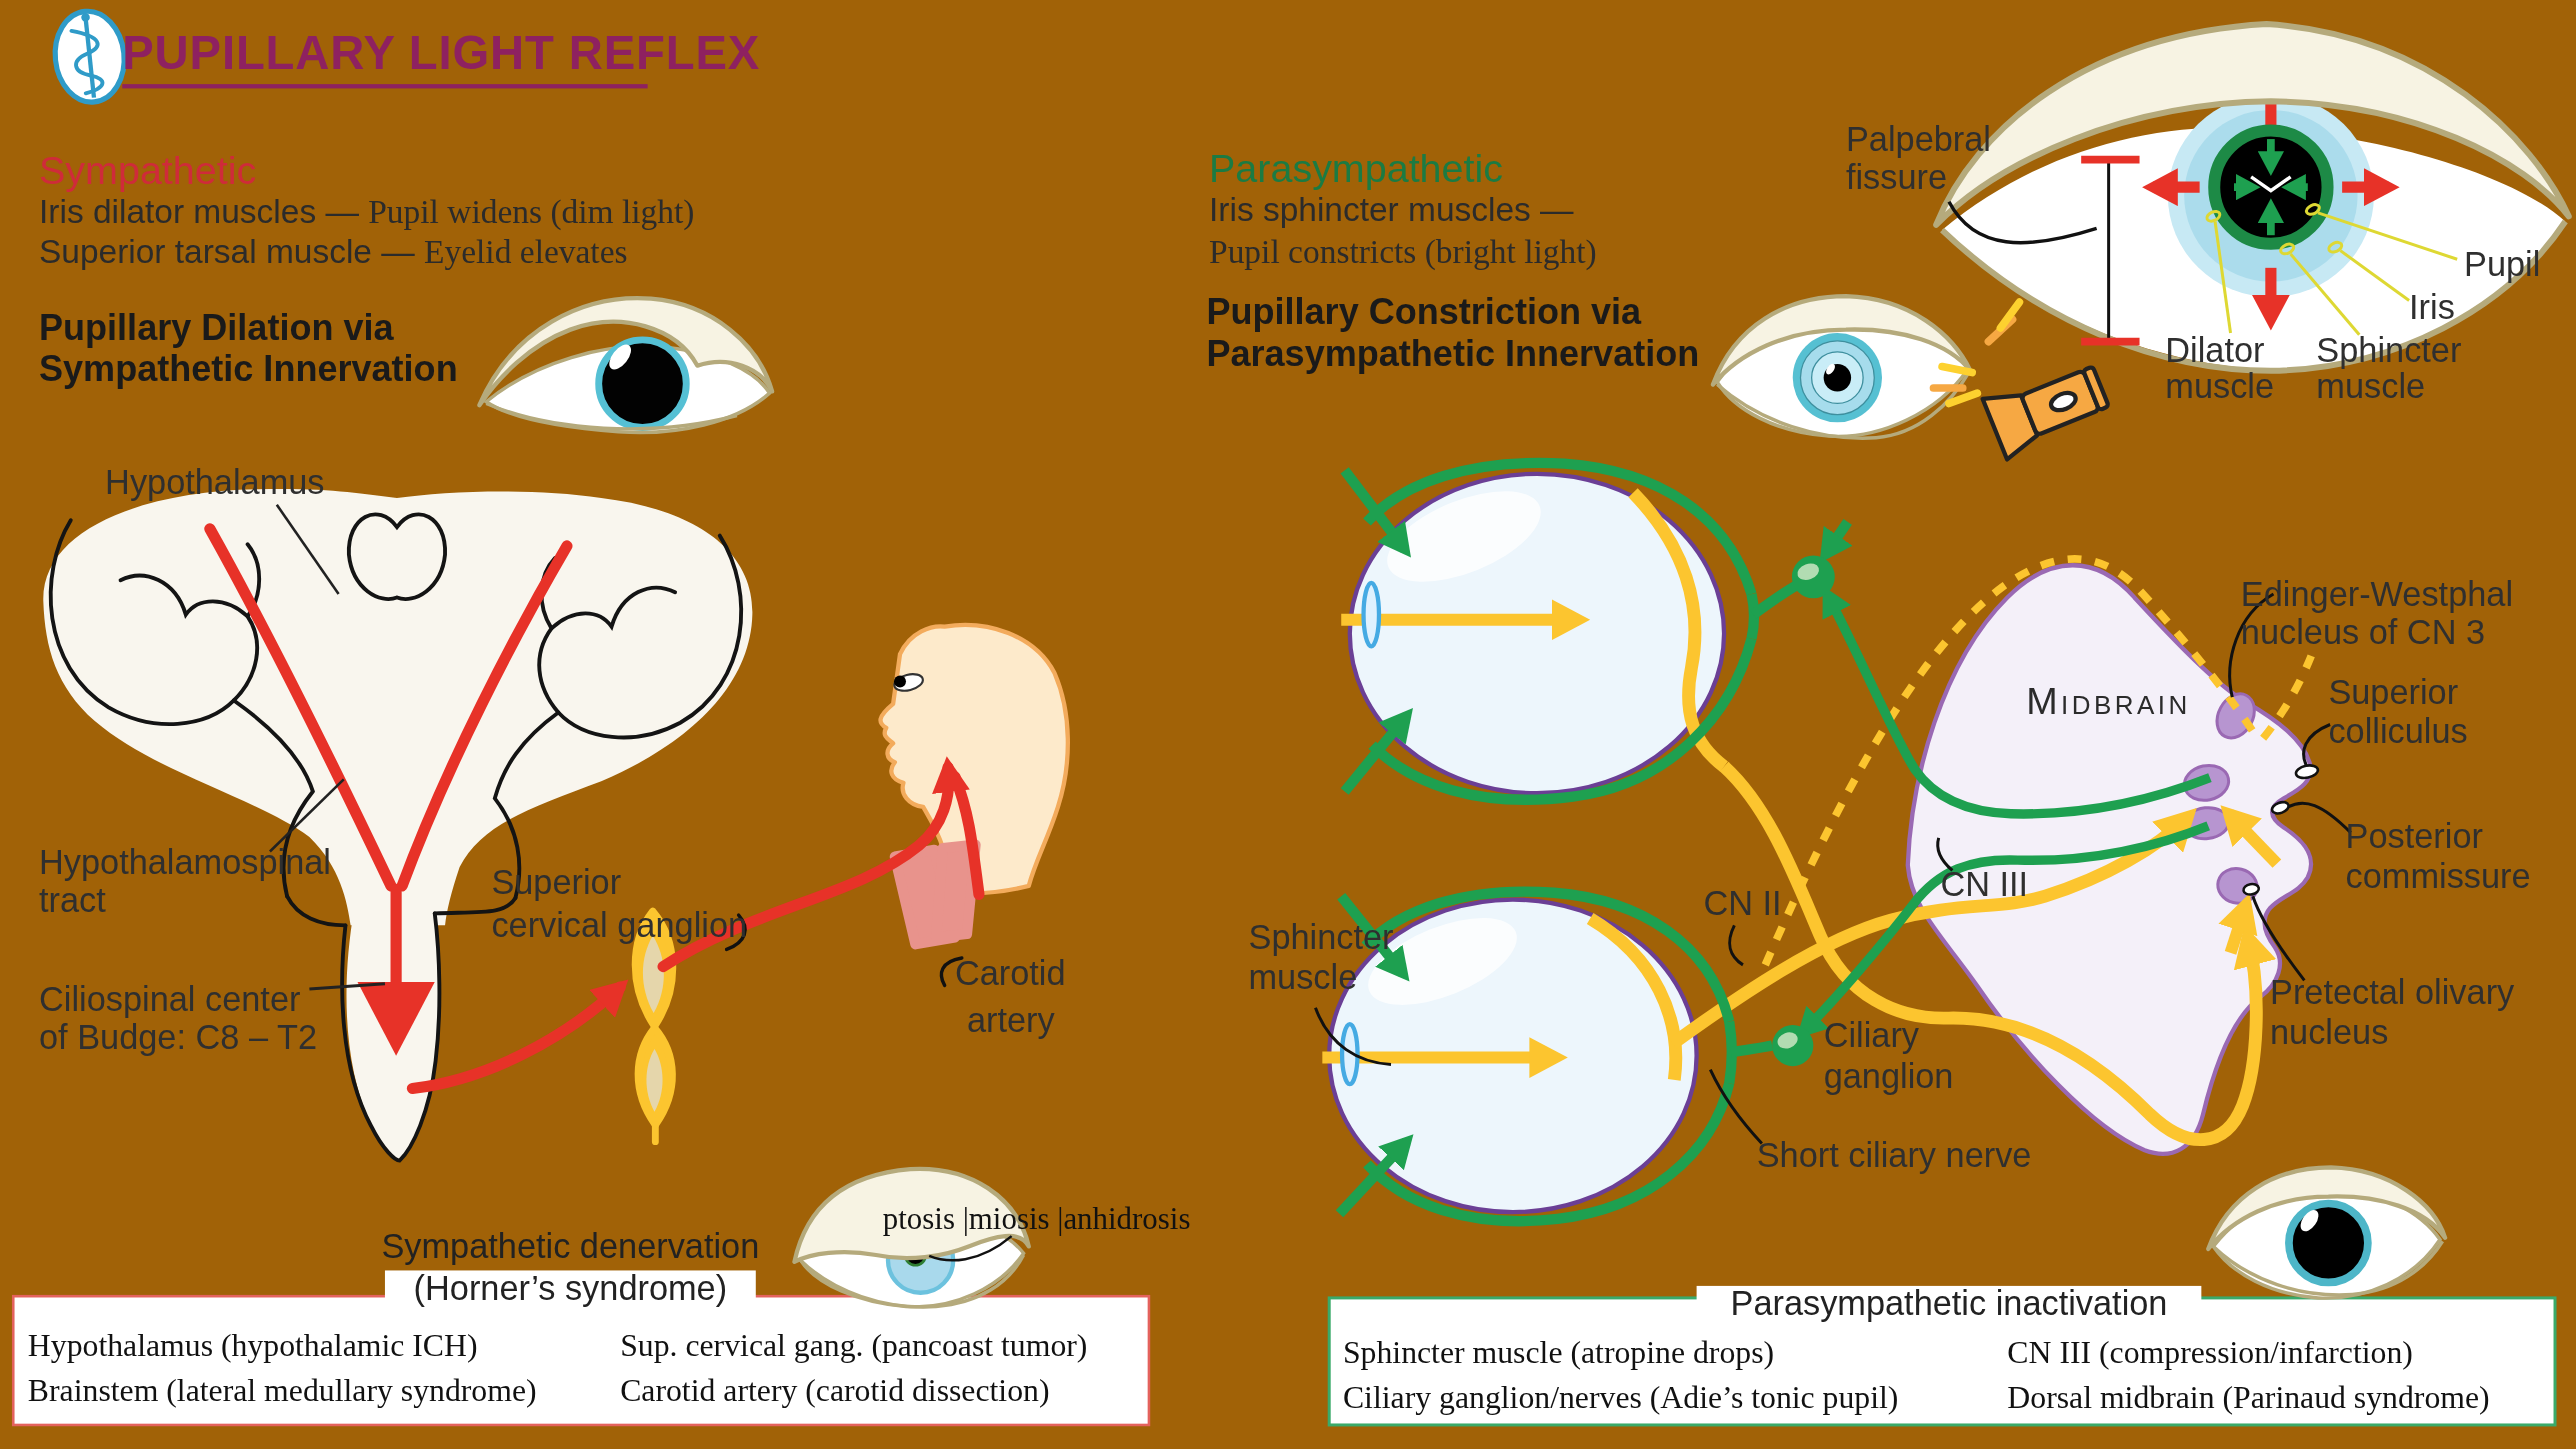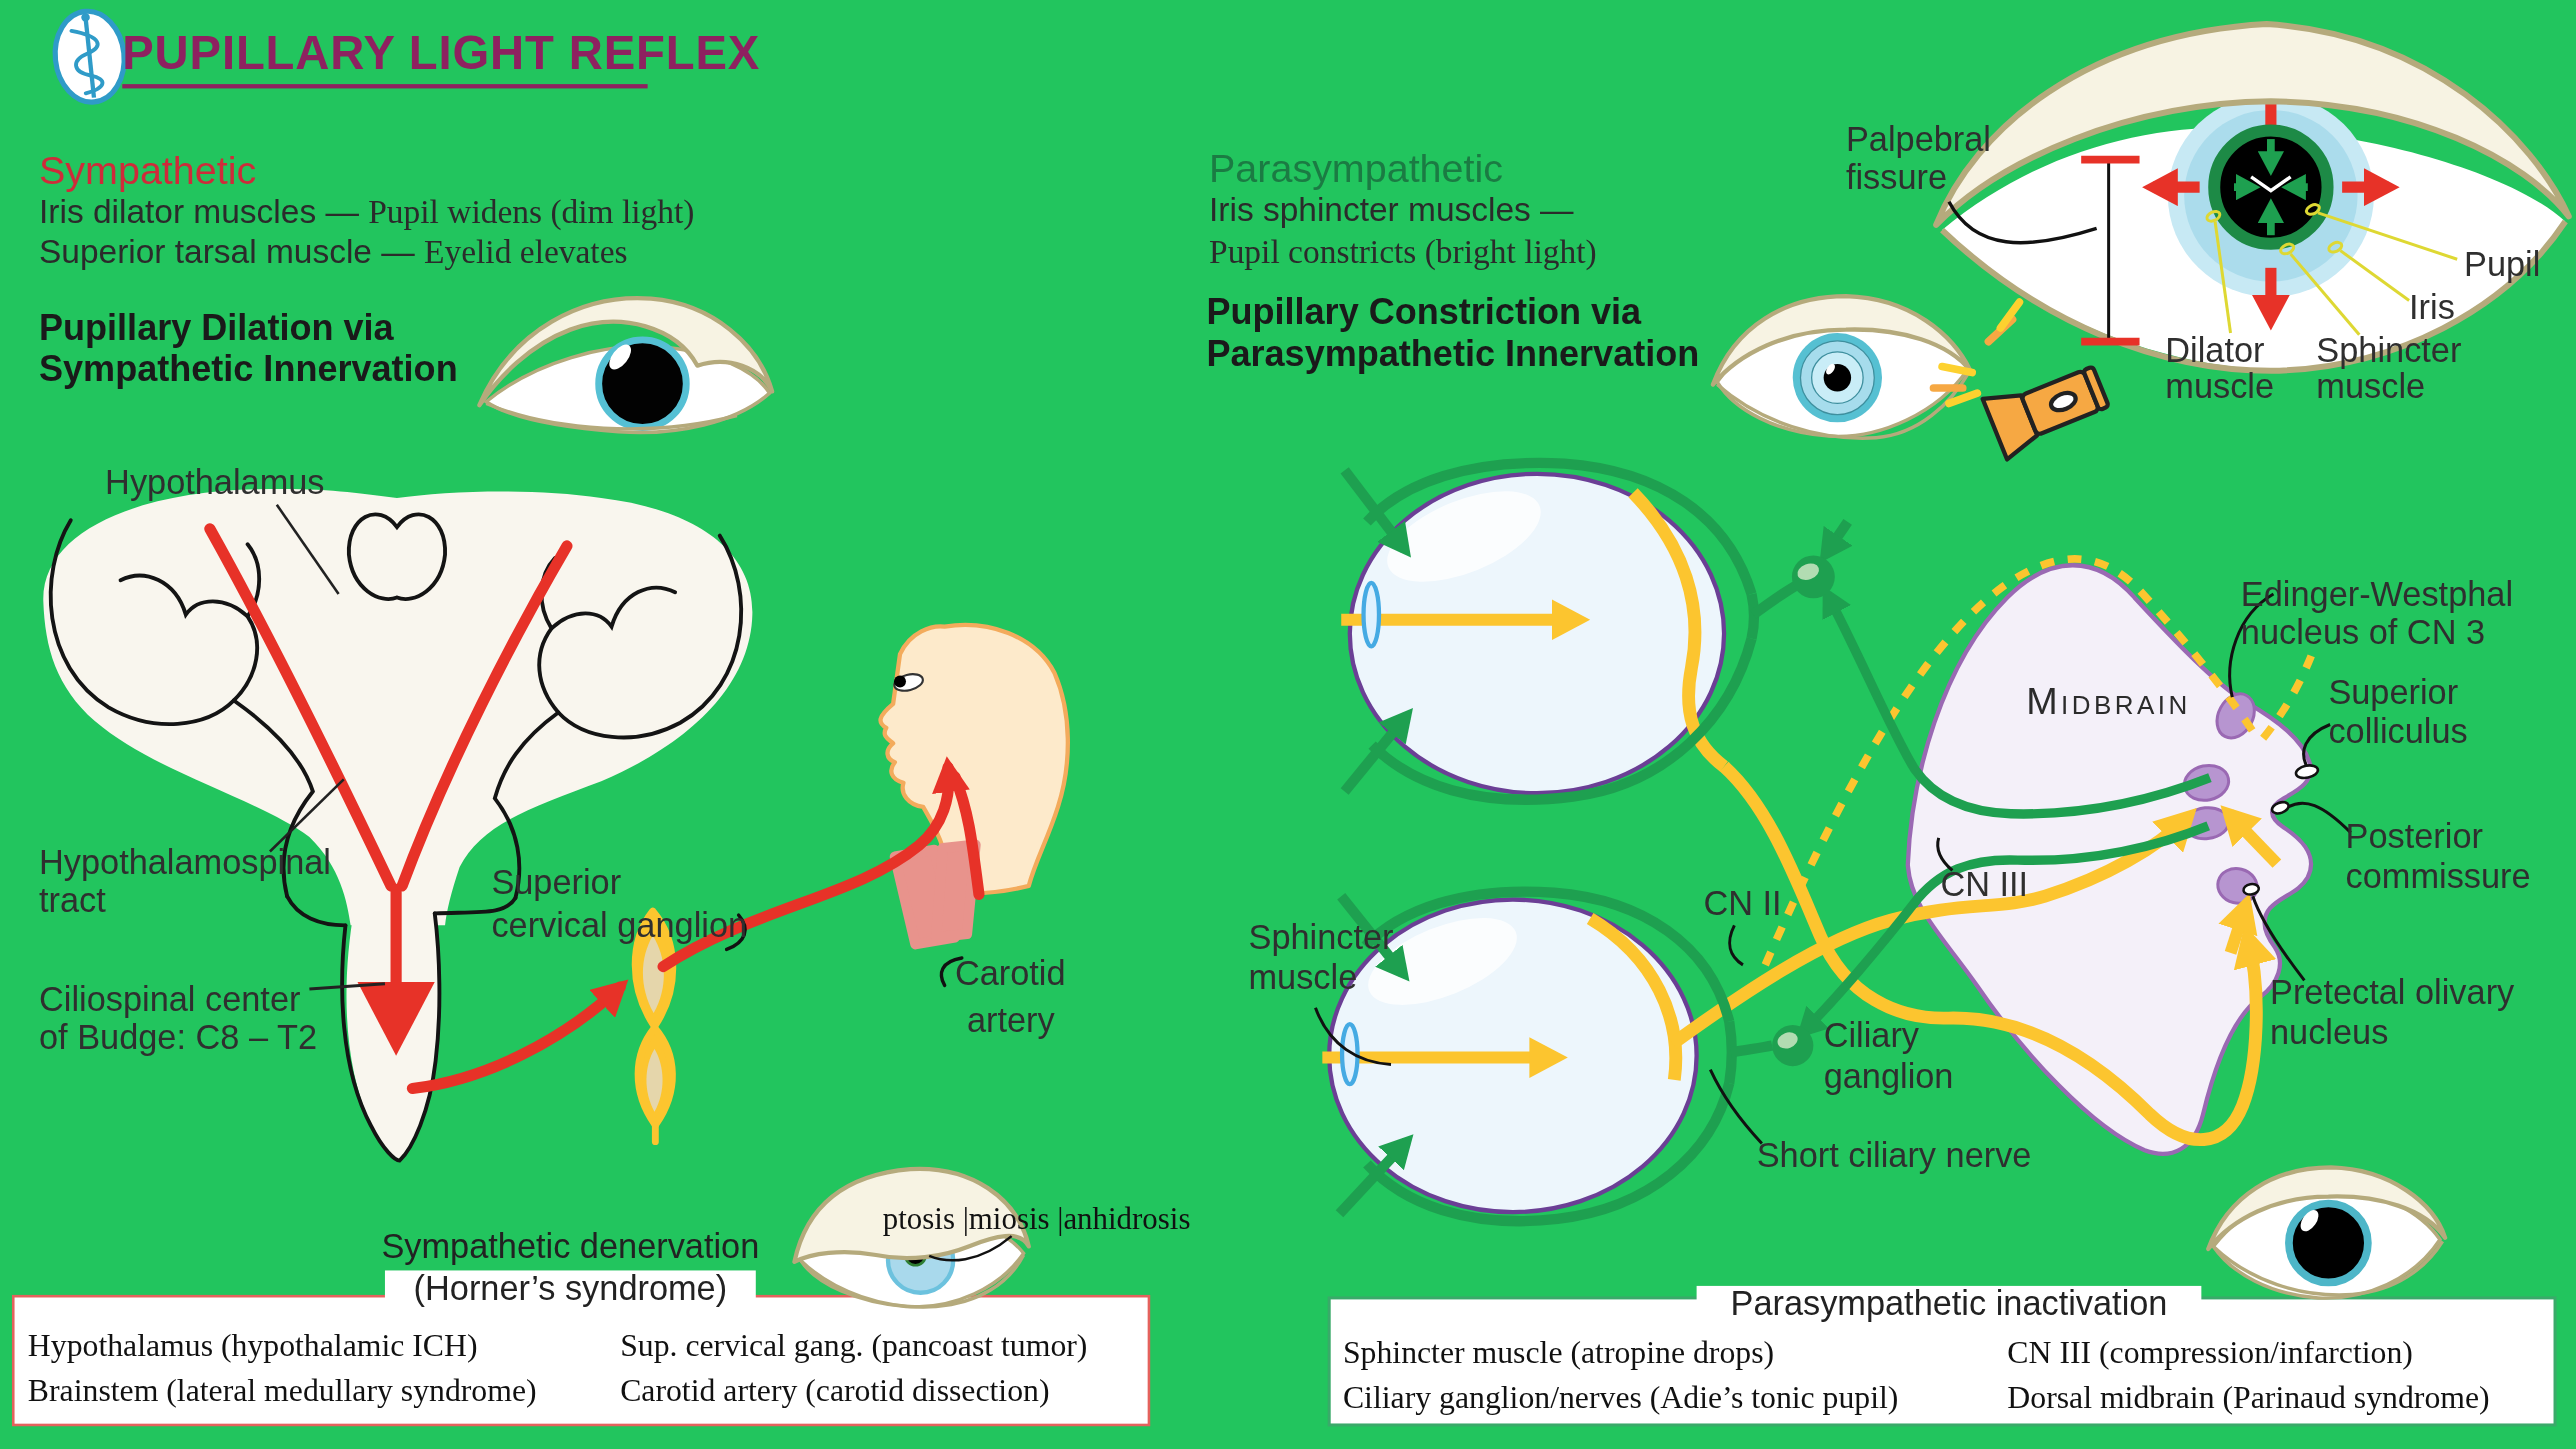--- a/index.html
+++ b/index.html
@@ -1,16 +1,16 @@
 <!DOCTYPE html>
 <html style="font-size:13.7px"><head>
 <meta charset="utf-8">
 <style>
   html,body{margin:0;padding:0;background:#ffffff;}
-  #canvas{position:relative;width:2576px;height:1449px;background:#22c55e;overflow:hidden;}
+  #canvas{position:relative;width:2576px;height:1449px;background:#a16207;overflow:hidden;}
   svg{position:absolute;left:0;top:0;}
   text{fill:#2b2b2b;font-family:"Liberation Sans",sans-serif;}
   .sans{font-family:"Liberation Sans",sans-serif;}
   .serif{font-family:"Liberation Serif",serif;}
   .title{font-size:55px;font-weight:700;fill:#8e2160;letter-spacing:1px;}
   .heading-red{font-size:46px;font-weight:500;fill:#cf2b3a;}
   .heading-green{font-size:46px;font-weight:500;fill:#1b7b43;}
   .body38{font-size:39px;}
   .bold42{font-size:42px;font-weight:700;fill:#1a1a1a;}
   .lbl{font-size:40px;fill:#2f2f2f;}

